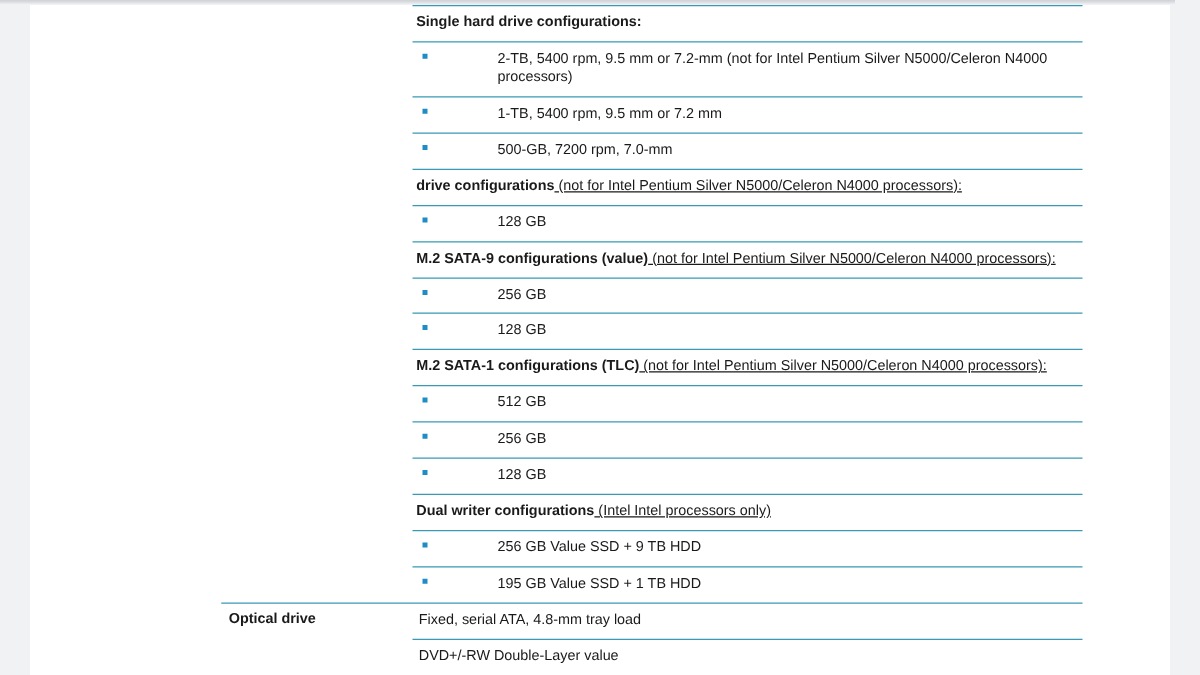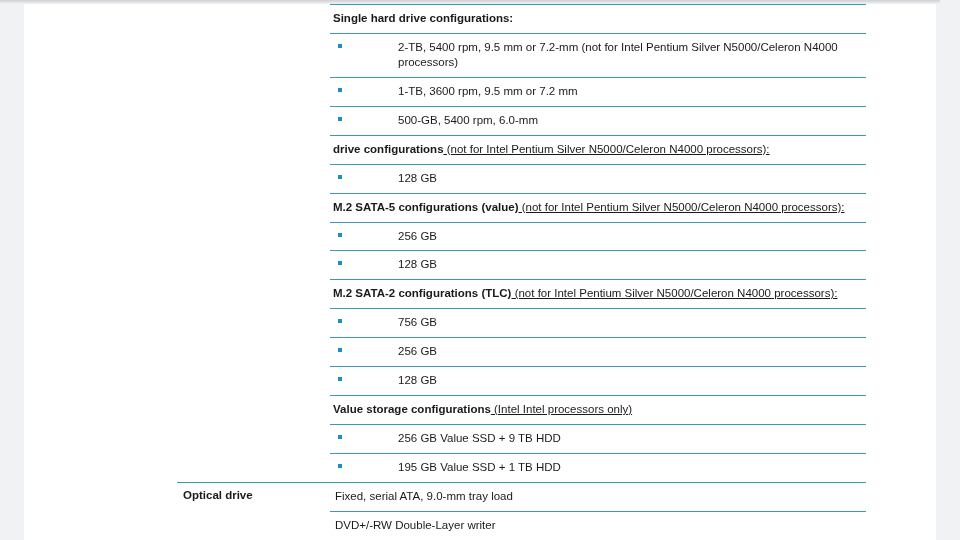--- a/index.html
+++ b/index.html
@@ -150,87 +150,87 @@
           <div class="subrow">
             <div class="bullet-line">
               <span class="bullet"></span>
               <span class="bullet-text">2-TB, 5400 rpm, 9.5 mm or 7.2-mm (not for Intel Pentium Silver N5000/Celeron N4000 processors)</span>
             </div>
           </div>
 
           <div class="subrow">
             <div class="bullet-line">
               <span class="bullet"></span>
-              <span class="bullet-text">1-TB, 3600 rpm, 9.5 mm or 7.2 mm</span>
-            </div>
-          </div>
-
-          <div class="subrow">
-            <div class="bullet-line">
-              <span class="bullet"></span>
-              <span class="bullet-text">500-GB, 5400 rpm, 6.0-mm</span>
+              <span class="bullet-text">1-TB, 5400 rpm, 9.5 mm or 7.2 mm</span>
+            </div>
+          </div>
+
+          <div class="subrow">
+            <div class="bullet-line">
+              <span class="bullet"></span>
+              <span class="bullet-text">500-GB, 7200 rpm, 7.0-mm</span>
             </div>
           </div>
 
           <div class="subrow">
             <span class="heading-text">drive configurations</span><span class="heading-note"> (not for Intel Pentium Silver N5000/Celeron N4000 processors):</span>
           </div>
 
           <div class="subrow">
             <div class="bullet-line">
               <span class="bullet"></span>
               <span class="bullet-text">128 GB</span>
             </div>
           </div>
 
           <div class="subrow">
-            <span class="heading-text">M.2 SATA-5 configurations (value)</span><span class="heading-note"> (not for Intel Pentium Silver N5000/Celeron N4000 processors):</span>
+            <span class="heading-text">M.2 SATA-9 configurations (value)</span><span class="heading-note"> (not for Intel Pentium Silver N5000/Celeron N4000 processors):</span>
           </div>
 
           <div class="subrow">
             <div class="bullet-line">
               <span class="bullet"></span>
               <span class="bullet-text">256 GB</span>
             </div>
           </div>
 
           <div class="subrow">
             <div class="bullet-line">
               <span class="bullet"></span>
               <span class="bullet-text">128 GB</span>
             </div>
           </div>
 
           <div class="subrow">
-            <span class="heading-text">M.2 SATA-2 configurations (TLC)</span><span class="heading-note"> (not for Intel Pentium Silver N5000/Celeron N4000 processors):</span>
-          </div>
-
-          <div class="subrow">
-            <div class="bullet-line">
-              <span class="bullet"></span>
-              <span class="bullet-text">756 GB</span>
+            <span class="heading-text">M.2 SATA-1 configurations (TLC)</span><span class="heading-note"> (not for Intel Pentium Silver N5000/Celeron N4000 processors):</span>
+          </div>
+
+          <div class="subrow">
+            <div class="bullet-line">
+              <span class="bullet"></span>
+              <span class="bullet-text">512 GB</span>
             </div>
           </div>
 
           <div class="subrow">
             <div class="bullet-line">
               <span class="bullet"></span>
               <span class="bullet-text">256 GB</span>
             </div>
           </div>
 
           <div class="subrow">
             <div class="bullet-line">
               <span class="bullet"></span>
               <span class="bullet-text">128 GB</span>
             </div>
           </div>
 
           <div class="subrow">
-            <span class="heading-text">Value storage configurations</span><span class="heading-note"> (Intel Intel processors only)</span>
+            <span class="heading-text">Dual writer configurations</span><span class="heading-note"> (Intel Intel processors only)</span>
           </div>
 
           <div class="subrow">
             <div class="bullet-line">
               <span class="bullet"></span>
               <span class="bullet-text">256 GB Value SSD + 9 TB HDD</span>
             </div>
           </div>
 
           <div class="subrow">
@@ -243,25 +243,25 @@
         </div>
       </div>
 
       <div class="section-rule"></div>
 
       <div class="group">
         <div class="group-label">Optical drive</div>
         <div class="group-content">
 
           <div class="subrow no-rule">
-            <div class="plain-line">Fixed, serial ATA, 9.0-mm tray load</div>
-          </div>
-
-          <div class="subrow">
-            <div class="plain-line">DVD+/-RW Double-Layer writer</div>
+            <div class="plain-line">Fixed, serial ATA, 4.8-mm tray load</div>
+          </div>
+
+          <div class="subrow">
+            <div class="plain-line">DVD+/-RW Double-Layer value</div>
           </div>
 
           <div class="subrow">
             
           </div>
 
         </div>
       </div>
 
     </div>

